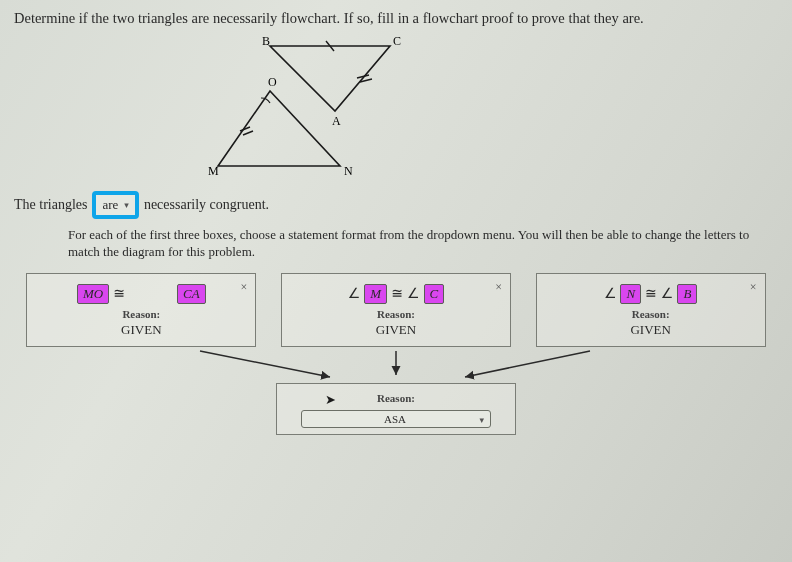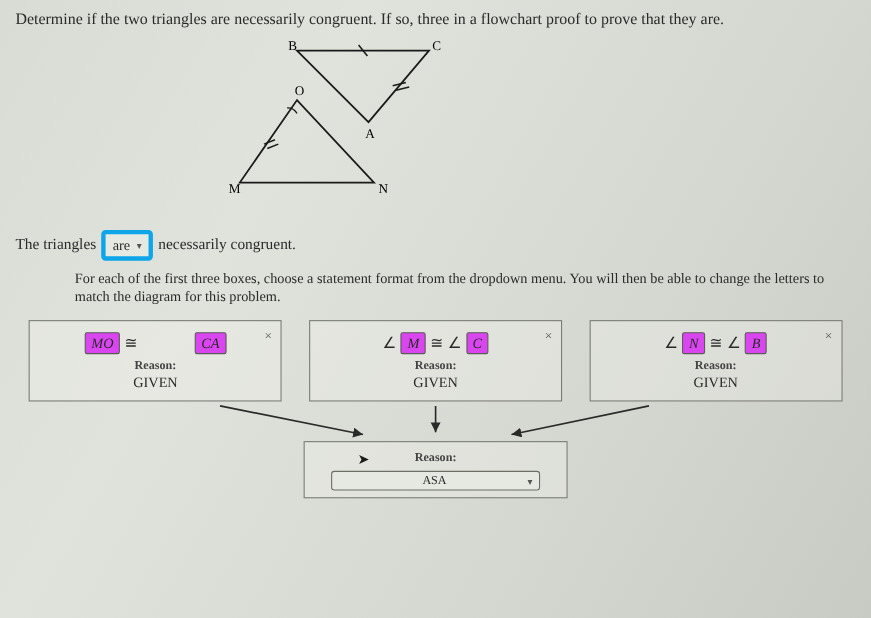--- a/index.html
+++ b/index.html
@@ -20,21 +20,21 @@
   .diagram-area {
     position: relative;
     width: 100%;
     height: 150px;
     margin-top: 4px;
   }
   .diagram-area svg { position: absolute; left: 200px; top: 0; }
   .sentence {
     padding: 0 14px;
     font-size: 14px;
-    margin-top: 28px;
+    margin-top: 10px;
     display: flex;
     align-items: center;
     gap: 5px;
   }
   .select-box {
     display: inline-flex;
     align-items: center;
     border: 4px solid #0ea5e9;
     border-radius: 4px;
     background: #e6e9e2;
@@ -125,21 +125,21 @@
   .cursor-arrow {
     position: absolute;
     left: 48px; top: 8px;
     font-size: 13px;
     color: #1a1a1a;
   }
 </style>
 </head>
 <body>
 
-<div class="prompt">Determine if the two triangles are necessarily congruent. If so, three in a flowchart proof to prove that they are.</div>
+<div class="prompt">Determine if the two triangles are necessarily flowchart. If so, fill in a flowchart proof to prove that they are.</div>
 
 <div class="diagram-area">
   <svg width="260" height="150" viewBox="0 0 260 150">
 
     <polygon points="70,15 190,15 135,80" fill="none" stroke="#1a1a1a" stroke-width="1.6"></polygon>
 
     <line x1="126" y1="10" x2="134" y2="20" stroke="#1a1a1a" stroke-width="1.4"></line>
 
     <line x1="157" y1="47" x2="169" y2="44" stroke="#1a1a1a" stroke-width="1.4"></line>
 

